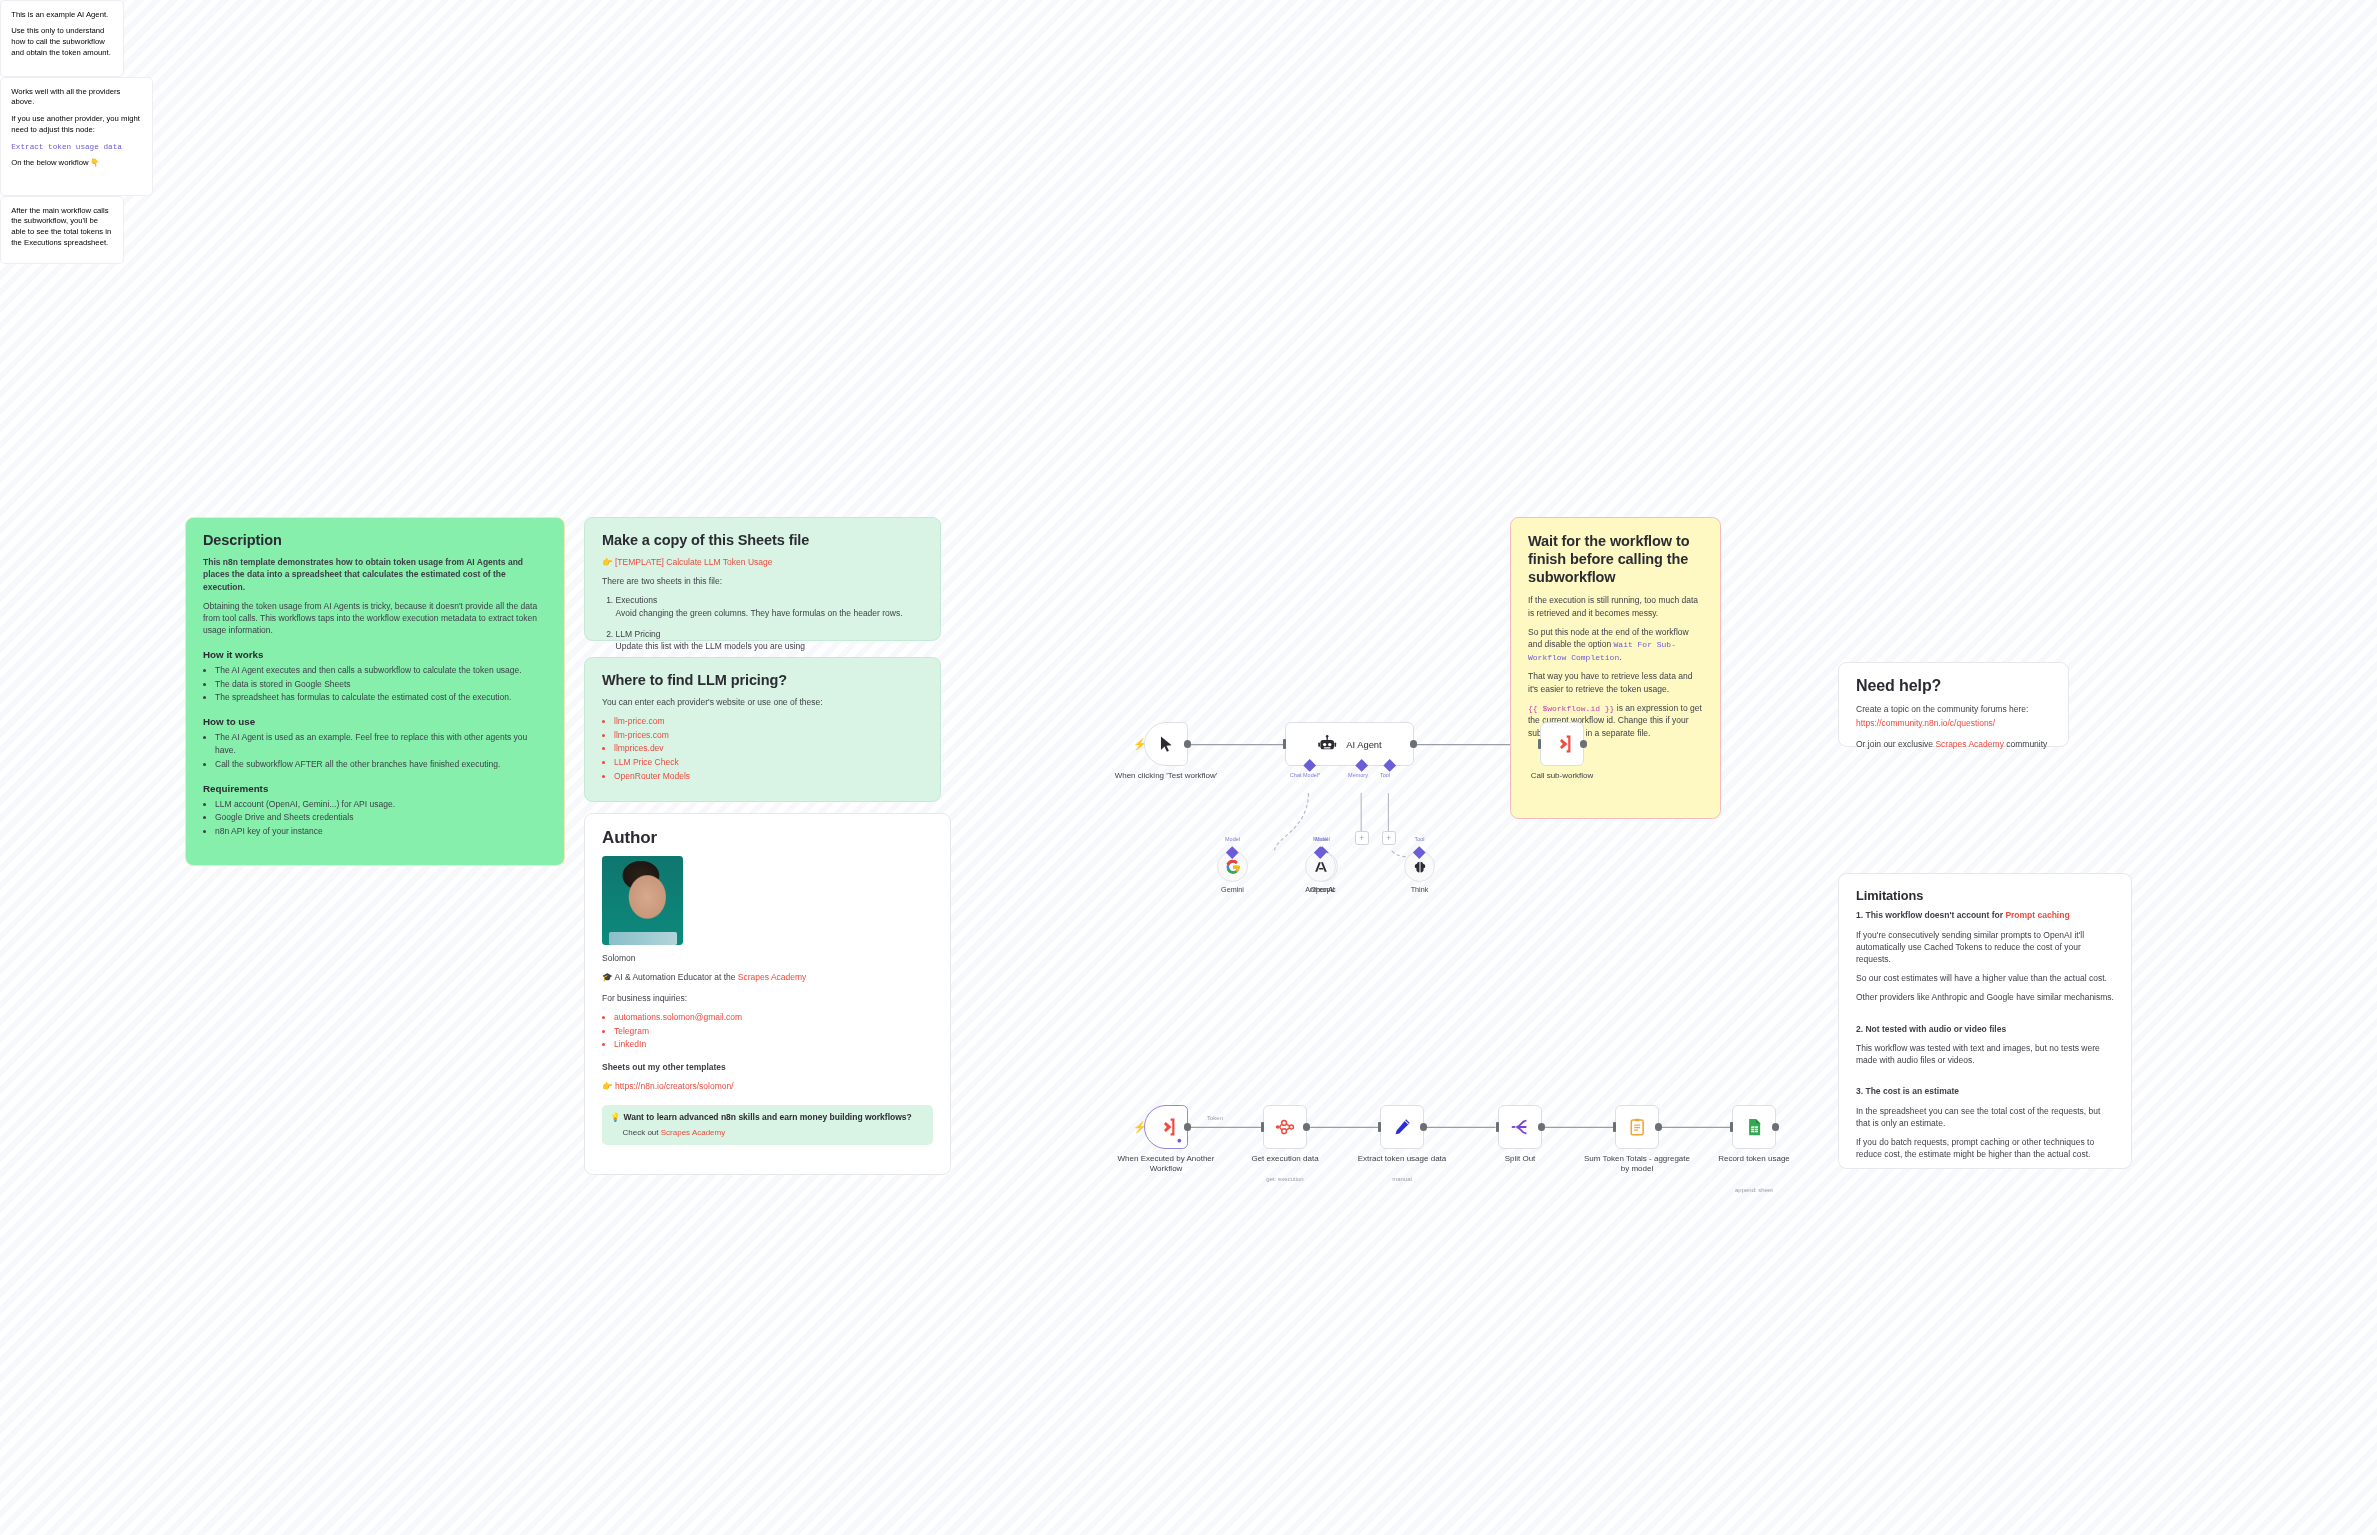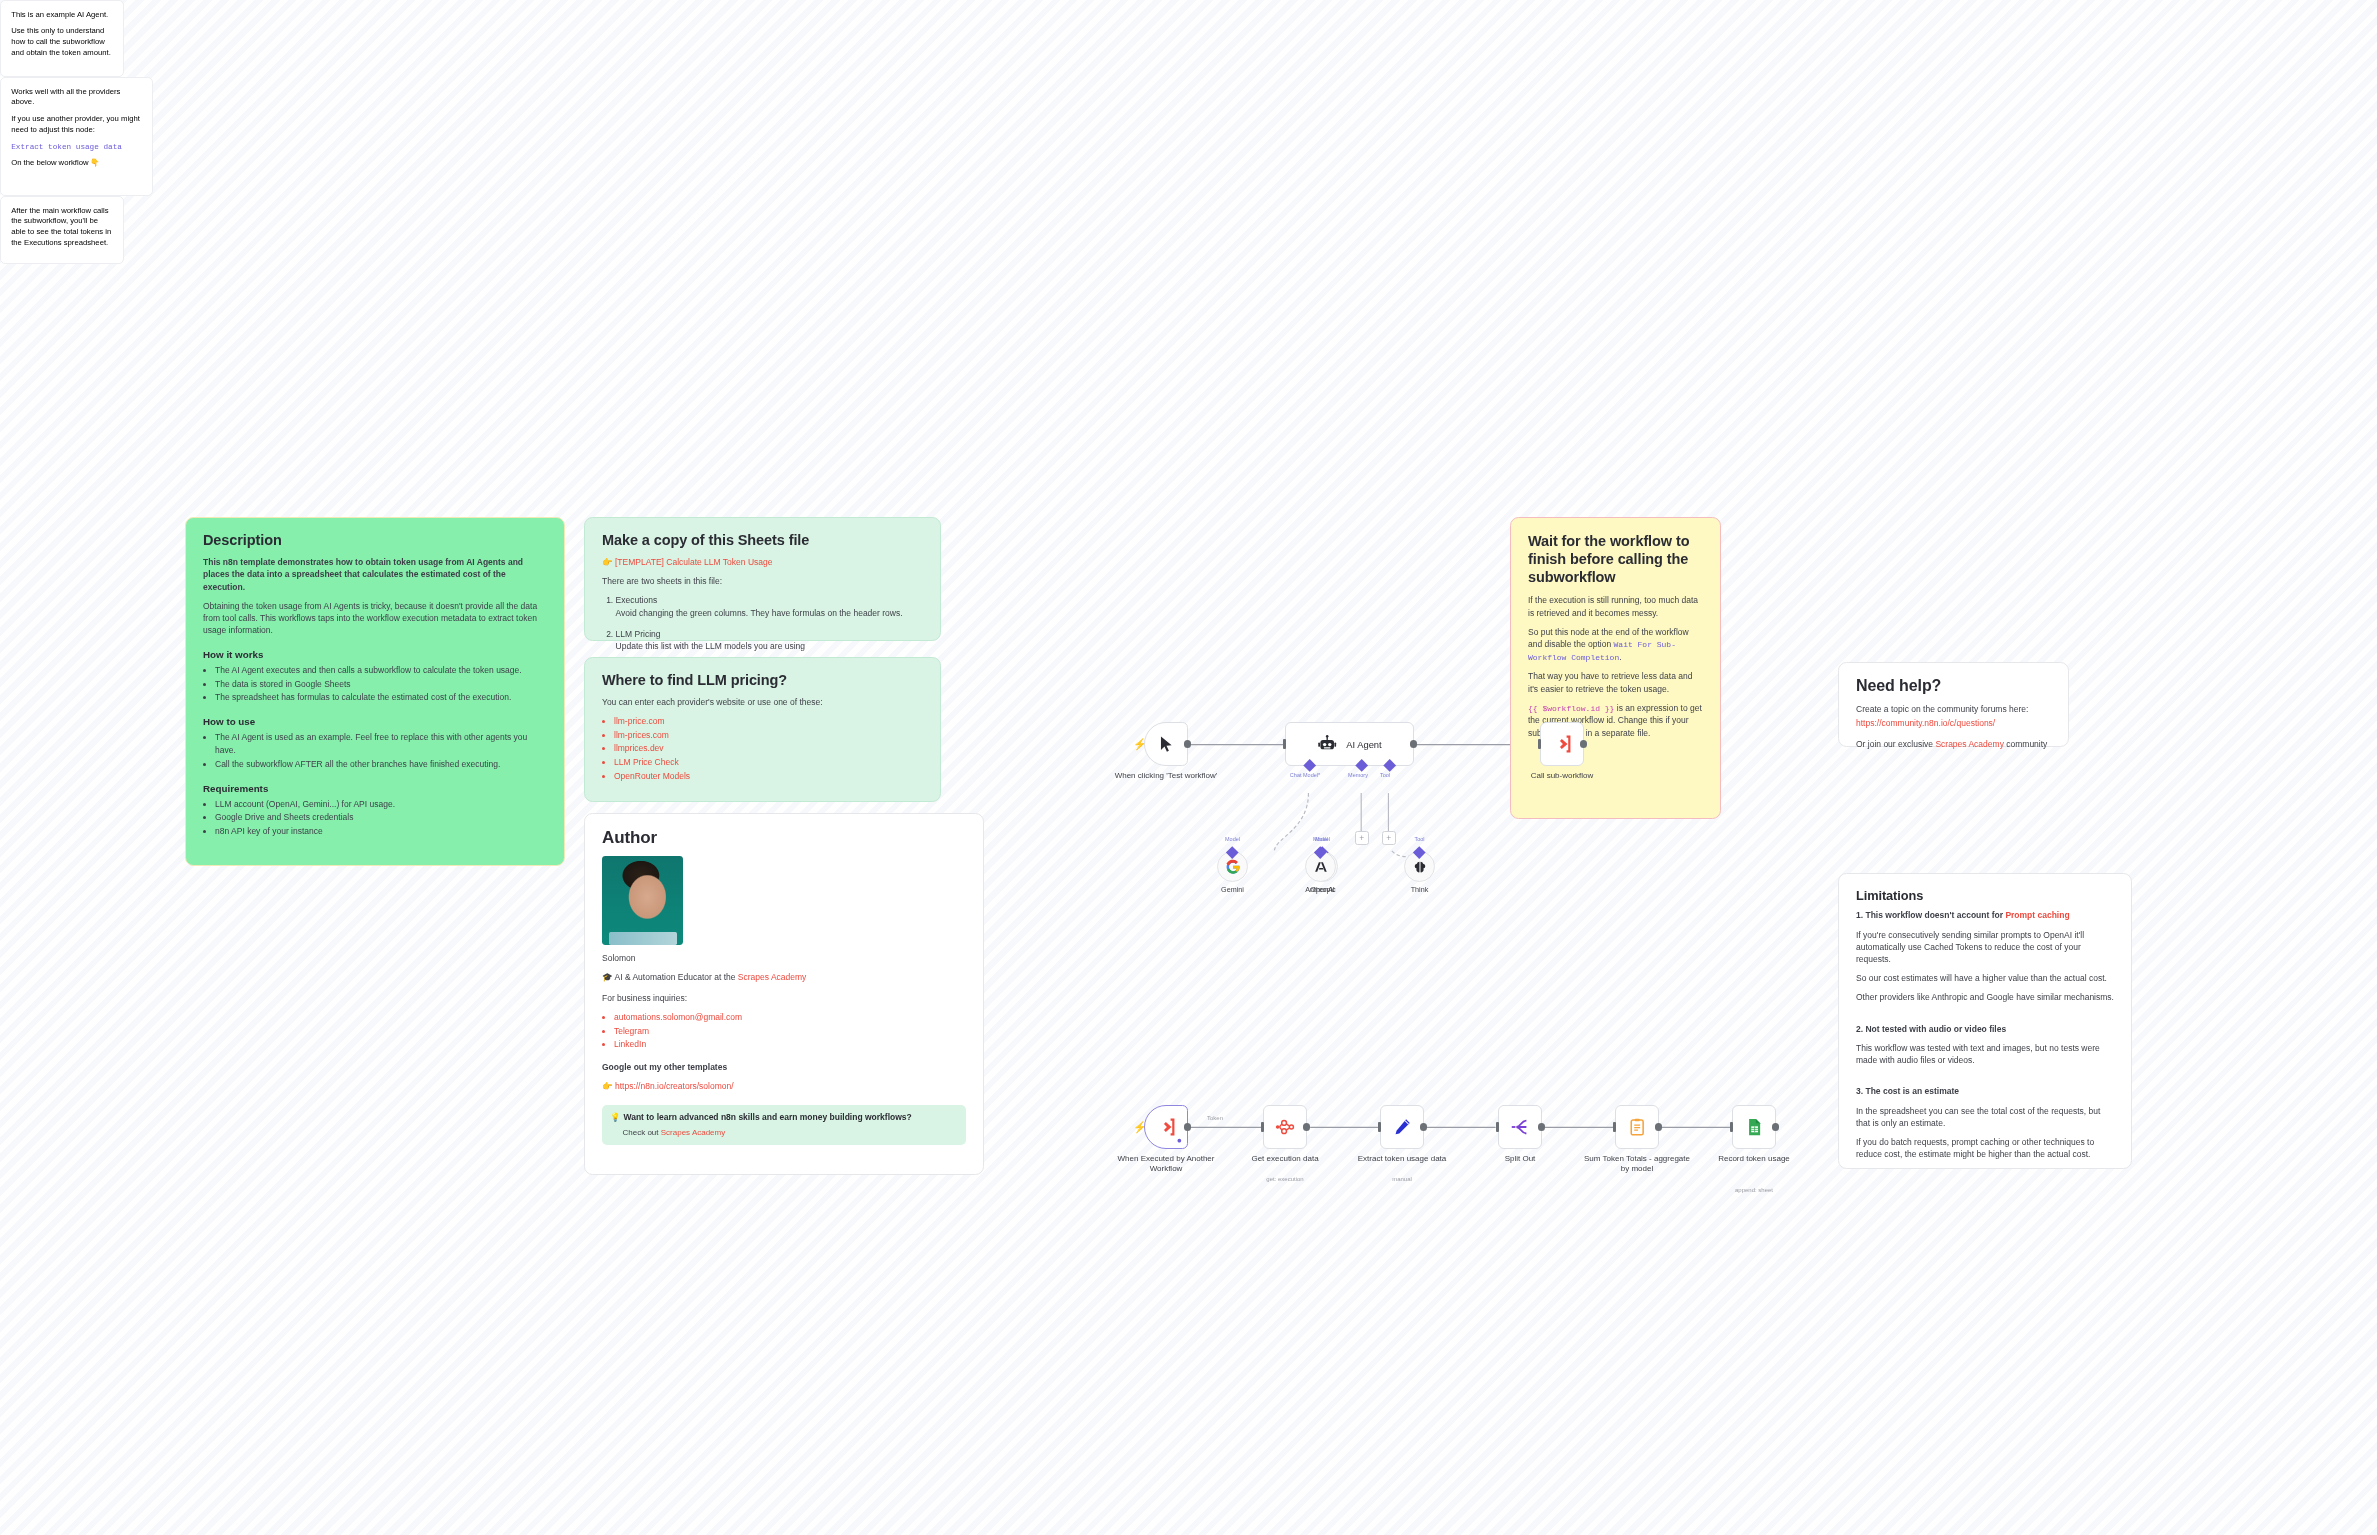--- a/index.html
+++ b/index.html
@@ -33,21 +33,21 @@
   .note ol { margin:1.7px 0 6.8px 0; padding-left:13.6px; }
   .note ol li { font-size:8.5px; line-height:1.5; color:#3d3f47; margin-bottom:7.7px; }
   .note a, .lnk { color:#ec4a3e; text-decoration:none; }
   .note ul.lnks li { color:#ec4a3e; }
   .mono { font-family:"Liberation Mono", monospace; color:#6b5cd8; font-size:8px; }
 
   
   #note-description { left:185px; top:517px; width:380px; height:349px; }
   #note-sheets      { left:584px; top:517px; width:357px; height:124px; }
   #note-pricing     { left:584px; top:657px; width:357px; height:145px; }
-  #note-author      { left:584px; top:813px; width:400px; height:362px; }
+  #note-author      { left:584px; top:813px; width:367px; height:362px; }
   #note-pink        { left:1462px; top:517px; width:211px; height:302px; }
   #note-needhelp    { left:1838px; top:662px; width:231px; height:85px; }
   #note-limits      { left:1838px; top:873px; width:294px; height:296px; }
   #note-agentinfo   { left:980px; top:719px; width:124px; height:77px; }
   #note-providers   { left:1200px; top:909px; width:153px; height:119px;
                       background:#fff; border:0.9px solid #eceef1; border-radius:5.1px; padding:8.5px 10.2px; }
   #note-subwf       { left:980px; top:1091px; width:124px; height:68px; }
   #note-agentinfo, #note-subwf { background:#fff; border:0.9px solid #eceef1; border-radius:5.1px; padding:8.5px 10.2px; }
   #note-agentinfo p, #note-subwf p, #note-providers p { font-size:7.7px; line-height:1.4; margin:0 0 6px 0; }
 
@@ -212,21 +212,21 @@
     <p class="author-name">
       <span>🎓</span>
       <span>AI &amp; Automation Educator at the </span><a href="#" class="lnk">Scrapes Academy</a>
     </p>
     <p style="margin-top:8.5px;">For business inquiries:</p>
     <ul class="lnks">
       <li><a href="#" class="lnk">automations.solomon@gmail.com</a></li>
       <li><a href="#" class="lnk">Telegram</a></li>
       <li><a href="#" class="lnk">LinkedIn</a></li>
     </ul>
-    <p class="b" style="margin-top:10.2px;">Google out my other templates</p>
+    <p class="b" style="margin-top:10.2px;">Sheets out my other templates</p>
     <p>
       <span>👉</span>
       <a href="#" class="lnk">https://n8n.io/creators/solomon/</a>
     </p>
     <div class="callout">
       <p class="t">
         <span>💡</span>
         <span>Want to learn advanced n8n skills and earn money building workflows?</span>
       </p>
       <p class="s">

